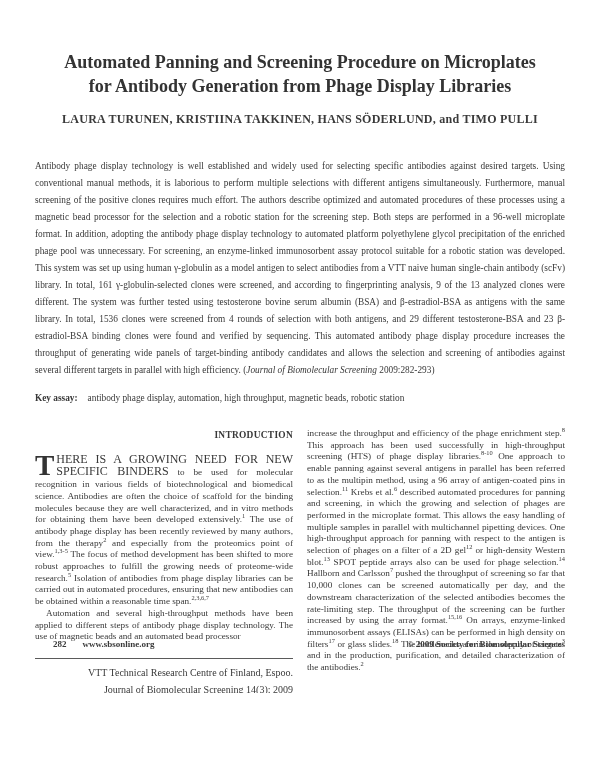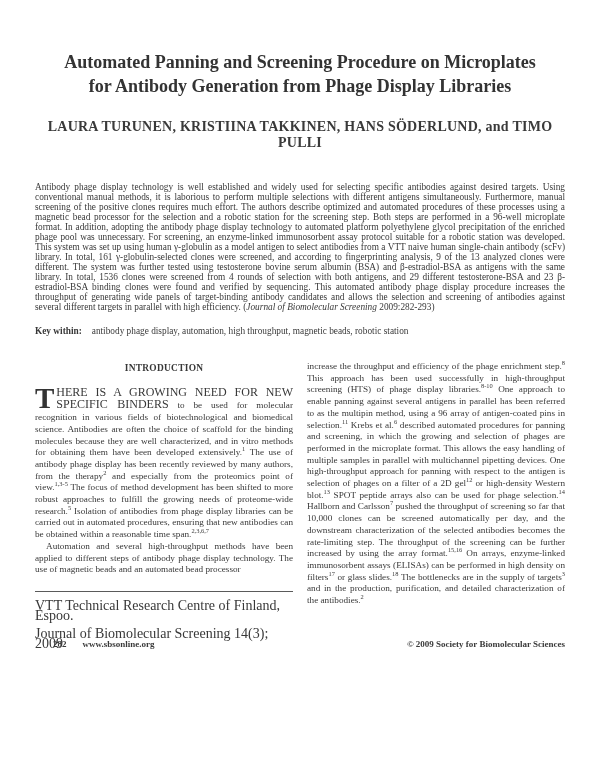--- a/index.html
+++ b/index.html
@@ -15,32 +15,32 @@
 
   .title {
     margin-top:50px;
     text-align:center;
     font-weight:bold;
     font-size:18px;
     line-height:24px;
     color:#333;
   }
   .authors {
-    margin-top:21px;
+    margin-top:14px;
     text-align:center;
     font-weight:bold;
-    font-size:14px;
+    font-size:12px;
     letter-spacing:0.25px;
     color:#3a3a3a;
   }
 
   .abstract {
     margin-top:31px;
     font-size:9.3px;
-    line-height:10px;
+    line-height:17px;
     text-align:justify;
     hyphens:auto;
   }
   .keywords {
     margin-top:14px;
     font-size:9.3px;
   }
   .keywords .kw-label { font-weight:bold; margin-right:10px; }
 
   .columns {
@@ -49,21 +49,21 @@
     margin-top:25px;
   }
   .col {
     width:258px;
     font-size:9.2px;
     line-height:11.7px;
     text-align:justify;
     hyphens:auto;
   }
   .intro-heading {
-    text-align:center;
+    text-align:right;
     font-weight:bold;
     font-size:9.4px;
     letter-spacing:0.3px;
     margin:2px 0 12px 0;
   }
   p { margin:0; }
   .indent { text-indent:11px; }
   sup { font-size:6.4px; line-height:0; vertical-align:super; }
   .dropcap {
     float:left;
@@ -74,23 +74,23 @@
     color:#333;
   }
   .smallcaps { font-size:12px; }
 
   .footnote-rule {
     border:none;
     border-top:1px solid #5a5a5a;
     margin:15px 0 9px 0;
   }
   .footnote {
-    font-size:14px;
+    font-size:10px;
     line-height:10.4px;
-    text-align:left;
+    text-align:right;
     margin-bottom:7px;
     hyphens:none;
   }
   .footnote-tight { margin-bottom:0; }
 
   .footer {
     position:absolute;
     left:35px; right:35px; bottom:44px;
     display:flex;
     justify-content:space-between;
@@ -111,21 +111,21 @@
     <div class="title">
       <div>Automated Panning and Screening Procedure on Microplates</div>
       <div>for Antibody Generation from Phage Display Libraries</div>
     </div>
 
     <div class="authors">LAURA TURUNEN, KRISTIINA TAKKINEN, HANS SÖDERLUND, and TIMO PULLI</div>
 
     <div class="abstract">Antibody phage display technology is well established and widely used for selecting specific antibodies against desired targets. Using conventional manual methods, it is laborious to perform multiple selections with different antigens simultaneously. Furthermore, manual screening of the positive clones requires much effort. The authors describe optimized and automated procedures of these processes using a magnetic bead processor for the selection and a robotic station for the screening step. Both steps are performed in a 96-well microplate format. In addition, adopting the antibody phage display technology to automated platform polyethylene glycol precipitation of the enriched phage pool was unnecessary. For screening, an enzyme-linked immunosorbent assay protocol suitable for a robotic station was developed. This system was set up using human γ-globulin as a model antigen to select antibodies from a VTT naive human single-chain antibody (scFv) library. In total, 161 γ-globulin-selected clones were screened, and according to fingerprinting analysis, 9 of the 13 analyzed clones were different. The system was further tested using testosterone bovine serum albumin (BSA) and β-estradiol-BSA as antigens with the same library. In total, 1536 clones were screened from 4 rounds of selection with both antigens, and 29 different testosterone-BSA and 23 β-estradiol-BSA binding clones were found and verified by sequencing. This automated antibody phage display procedure increases the throughput of generating wide panels of target-binding antibody candidates and allows the selection and screening of antibodies against several different targets in parallel with high efficiency. (<i>Journal of Biomolecular Screening</i> 2009:282-293)</div>
 
     <div class="keywords">
-      <span class="kw-label">Key within:</span><span>antibody phage display, automation, high throughput, magnetic beads, robotic station</span>
+      <span class="kw-label">Key assay:</span><span>antibody phage display, automation, high throughput, magnetic beads, robotic station</span>
     </div>
 
     <div class="columns">
 
       <div class="col">
         <div class="intro-heading">INTRODUCTION</div>
         <p><span class="dropcap">T</span><span class="smallcaps">HERE IS A GROWING NEED FOR NEW SPECIFIC BINDERS</span><span> to be used for molecular recognition in various fields of biotechnological and biomedical science. Antibodies are often the choice of scaffold for the binding molecules because they are well characterized, and in vitro methods for obtaining them have been developed extensively.<sup>1</sup> The use of antibody phage display has been recently reviewed by many authors, from the therapy<sup>2</sup> and especially from the proteomics point of view.<sup>1,3-5</sup> The focus of method development has been shifted to more robust approaches to fulfill the growing needs of proteome-wide research.<sup>5</sup> Isolation of antibodies from phage display libraries can be carried out in automated procedures, ensuring that new antibodies can be obtained within a reasonable time span.<sup>2,3,6,7</sup></span></p>
         <p class="indent">Automation and several high-throughput methods have been applied to different steps of antibody phage display technology. The use of magnetic beads and an automated bead processor</p>
 
         <hr class="footnote-rule">

